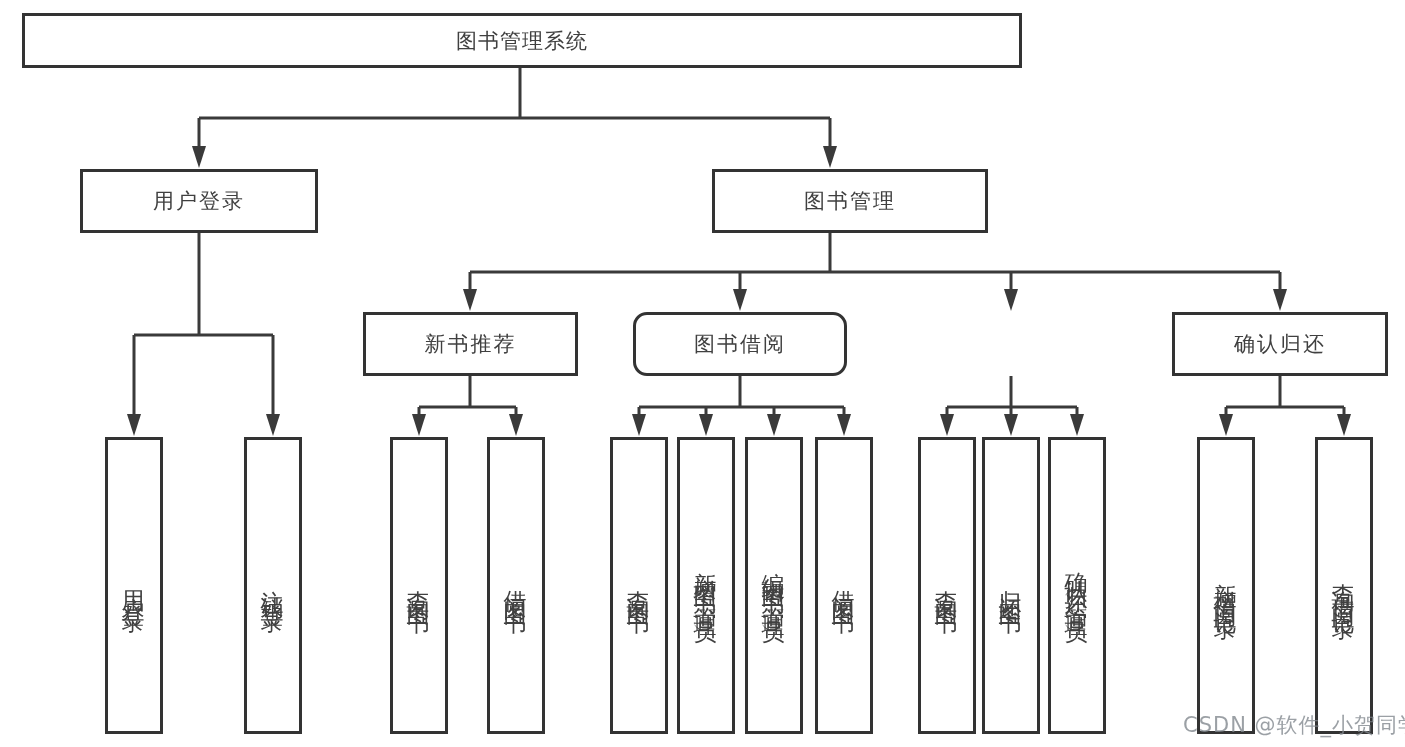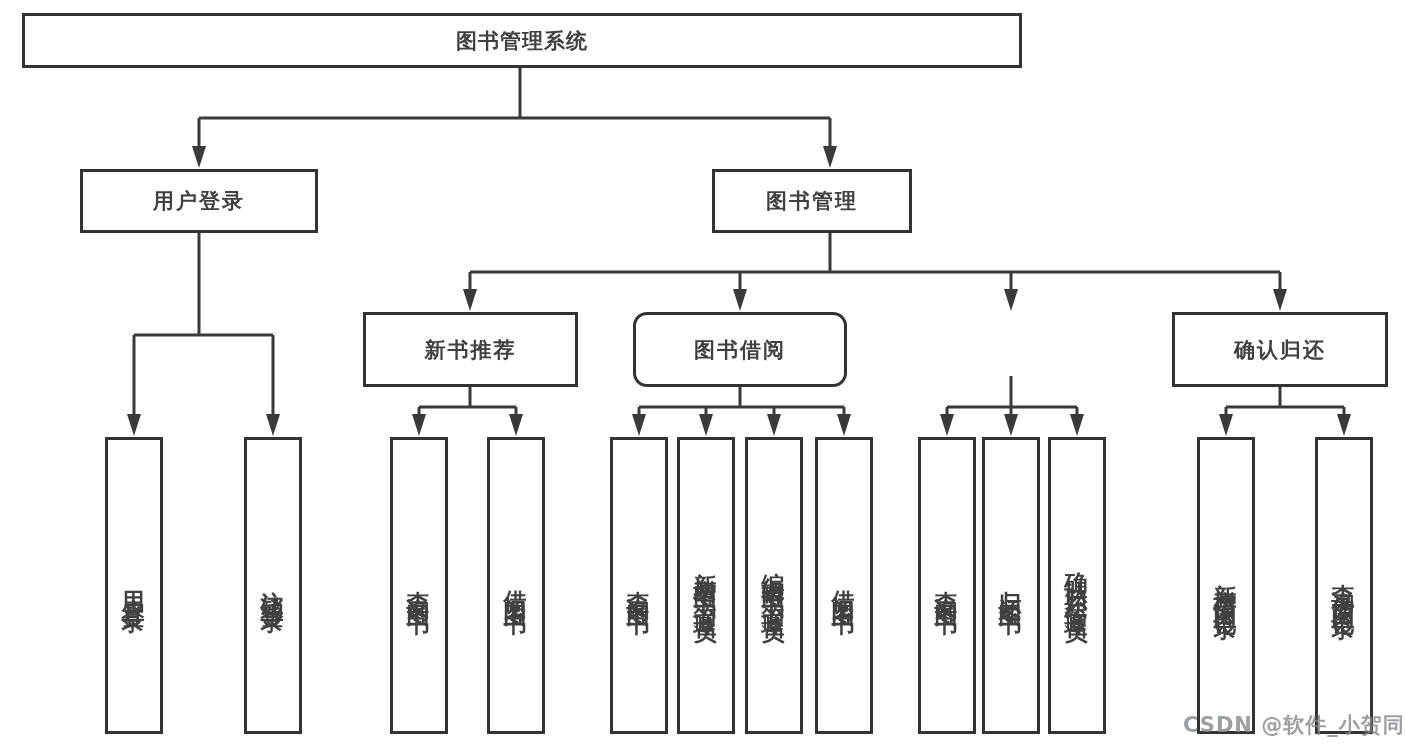--- a/index.html
+++ b/index.html
@@ -6,21 +6,20 @@
   body {
     font-family: "DejaVu Sans", "Liberation Sans", sans-serif;
     background: #ffffff;
   }
   #stage {
     position: relative;
     width: 1405px;
     height: 747px;
     background: #ffffff;
     overflow: hidden;
-    font-weight: bold;
   }
   #connectors {
     position: absolute;
     left: 0; top: 0;
     width: 1405px; height: 747px;
     z-index: 0;
   }
   .box {
     position: absolute;
     box-sizing: border-box;
@@ -37,21 +36,21 @@
   .v-box {
     writing-mode: vertical-rl;
     text-orientation: mixed;
     font-size: 23px;
     letter-spacing: 7px;
     width: 58px;
     height: 297px;
     top: 437px;
   }
   .lvl2 { top: 169px; height: 64px; }
-  .lvl3 { top: 312px; height: 75px; }
+  .lvl3 { top: 312px; height: 64px; }
   #watermark {
     position: absolute;
     left: 1183px;
     top: 711px;
     font-size: 21px;
     color: rgba(130, 136, 142, 0.8);
     letter-spacing: 1px;
     z-index: 5;
     white-space: nowrap;
   }
@@ -94,21 +93,21 @@
     </g>
   </svg>
 
   <div class="box root-box" style="left:22px; top:13px; width:1000px; height:55px;">
     <span>图书管理系统</span>
   </div>
 
   <div class="box h-box lvl2" style="left:80px; width:238px;">
     <span>用户登录</span>
   </div>
-  <div class="box h-box lvl2" style="left:712px; width:200px;">
+  <div class="box h-box lvl2" style="left:712px; width:276px;">
     <span>图书管理</span>
   </div>
 
   <div class="box h-box lvl3" style="left:363px; width:215px;">
     <span>新书推荐</span>
   </div>
   <div class="box h-box lvl3" style="left:633px; width:214px;border-radius:14px;">
     <span>图书借阅</span>
   </div>
   <div class="box h-box lvl3" style="left:1172px; width:216px;">

